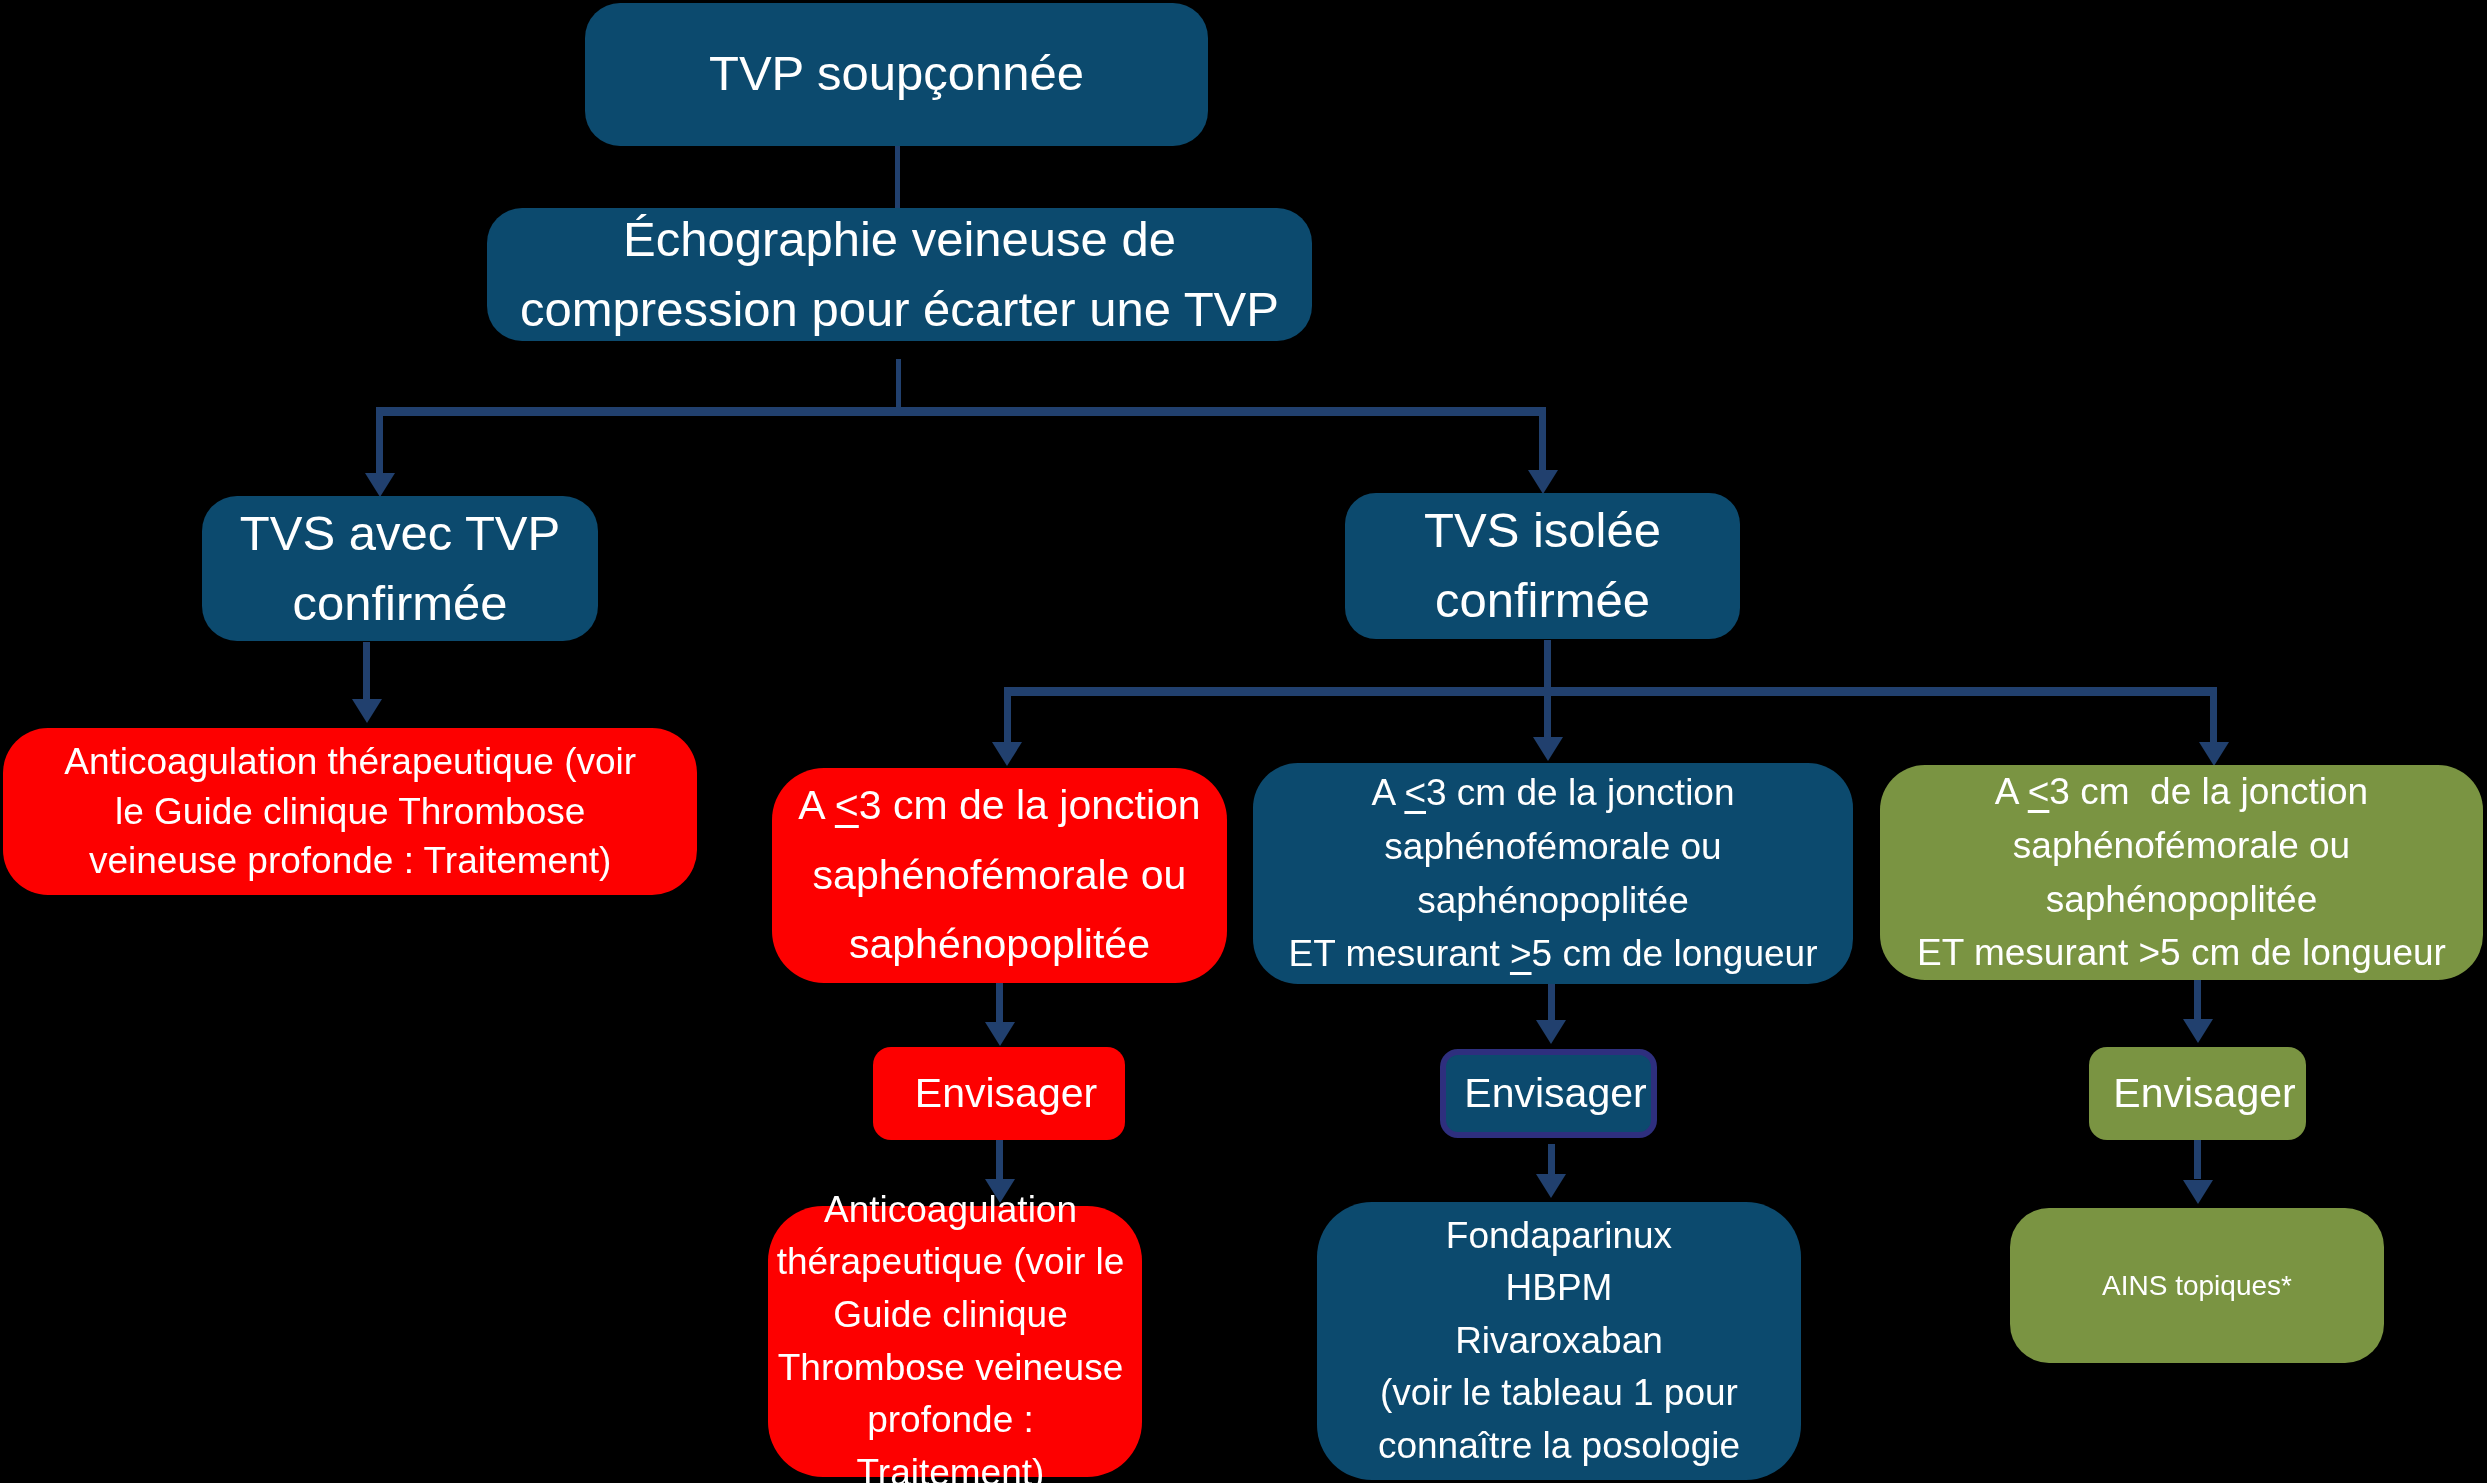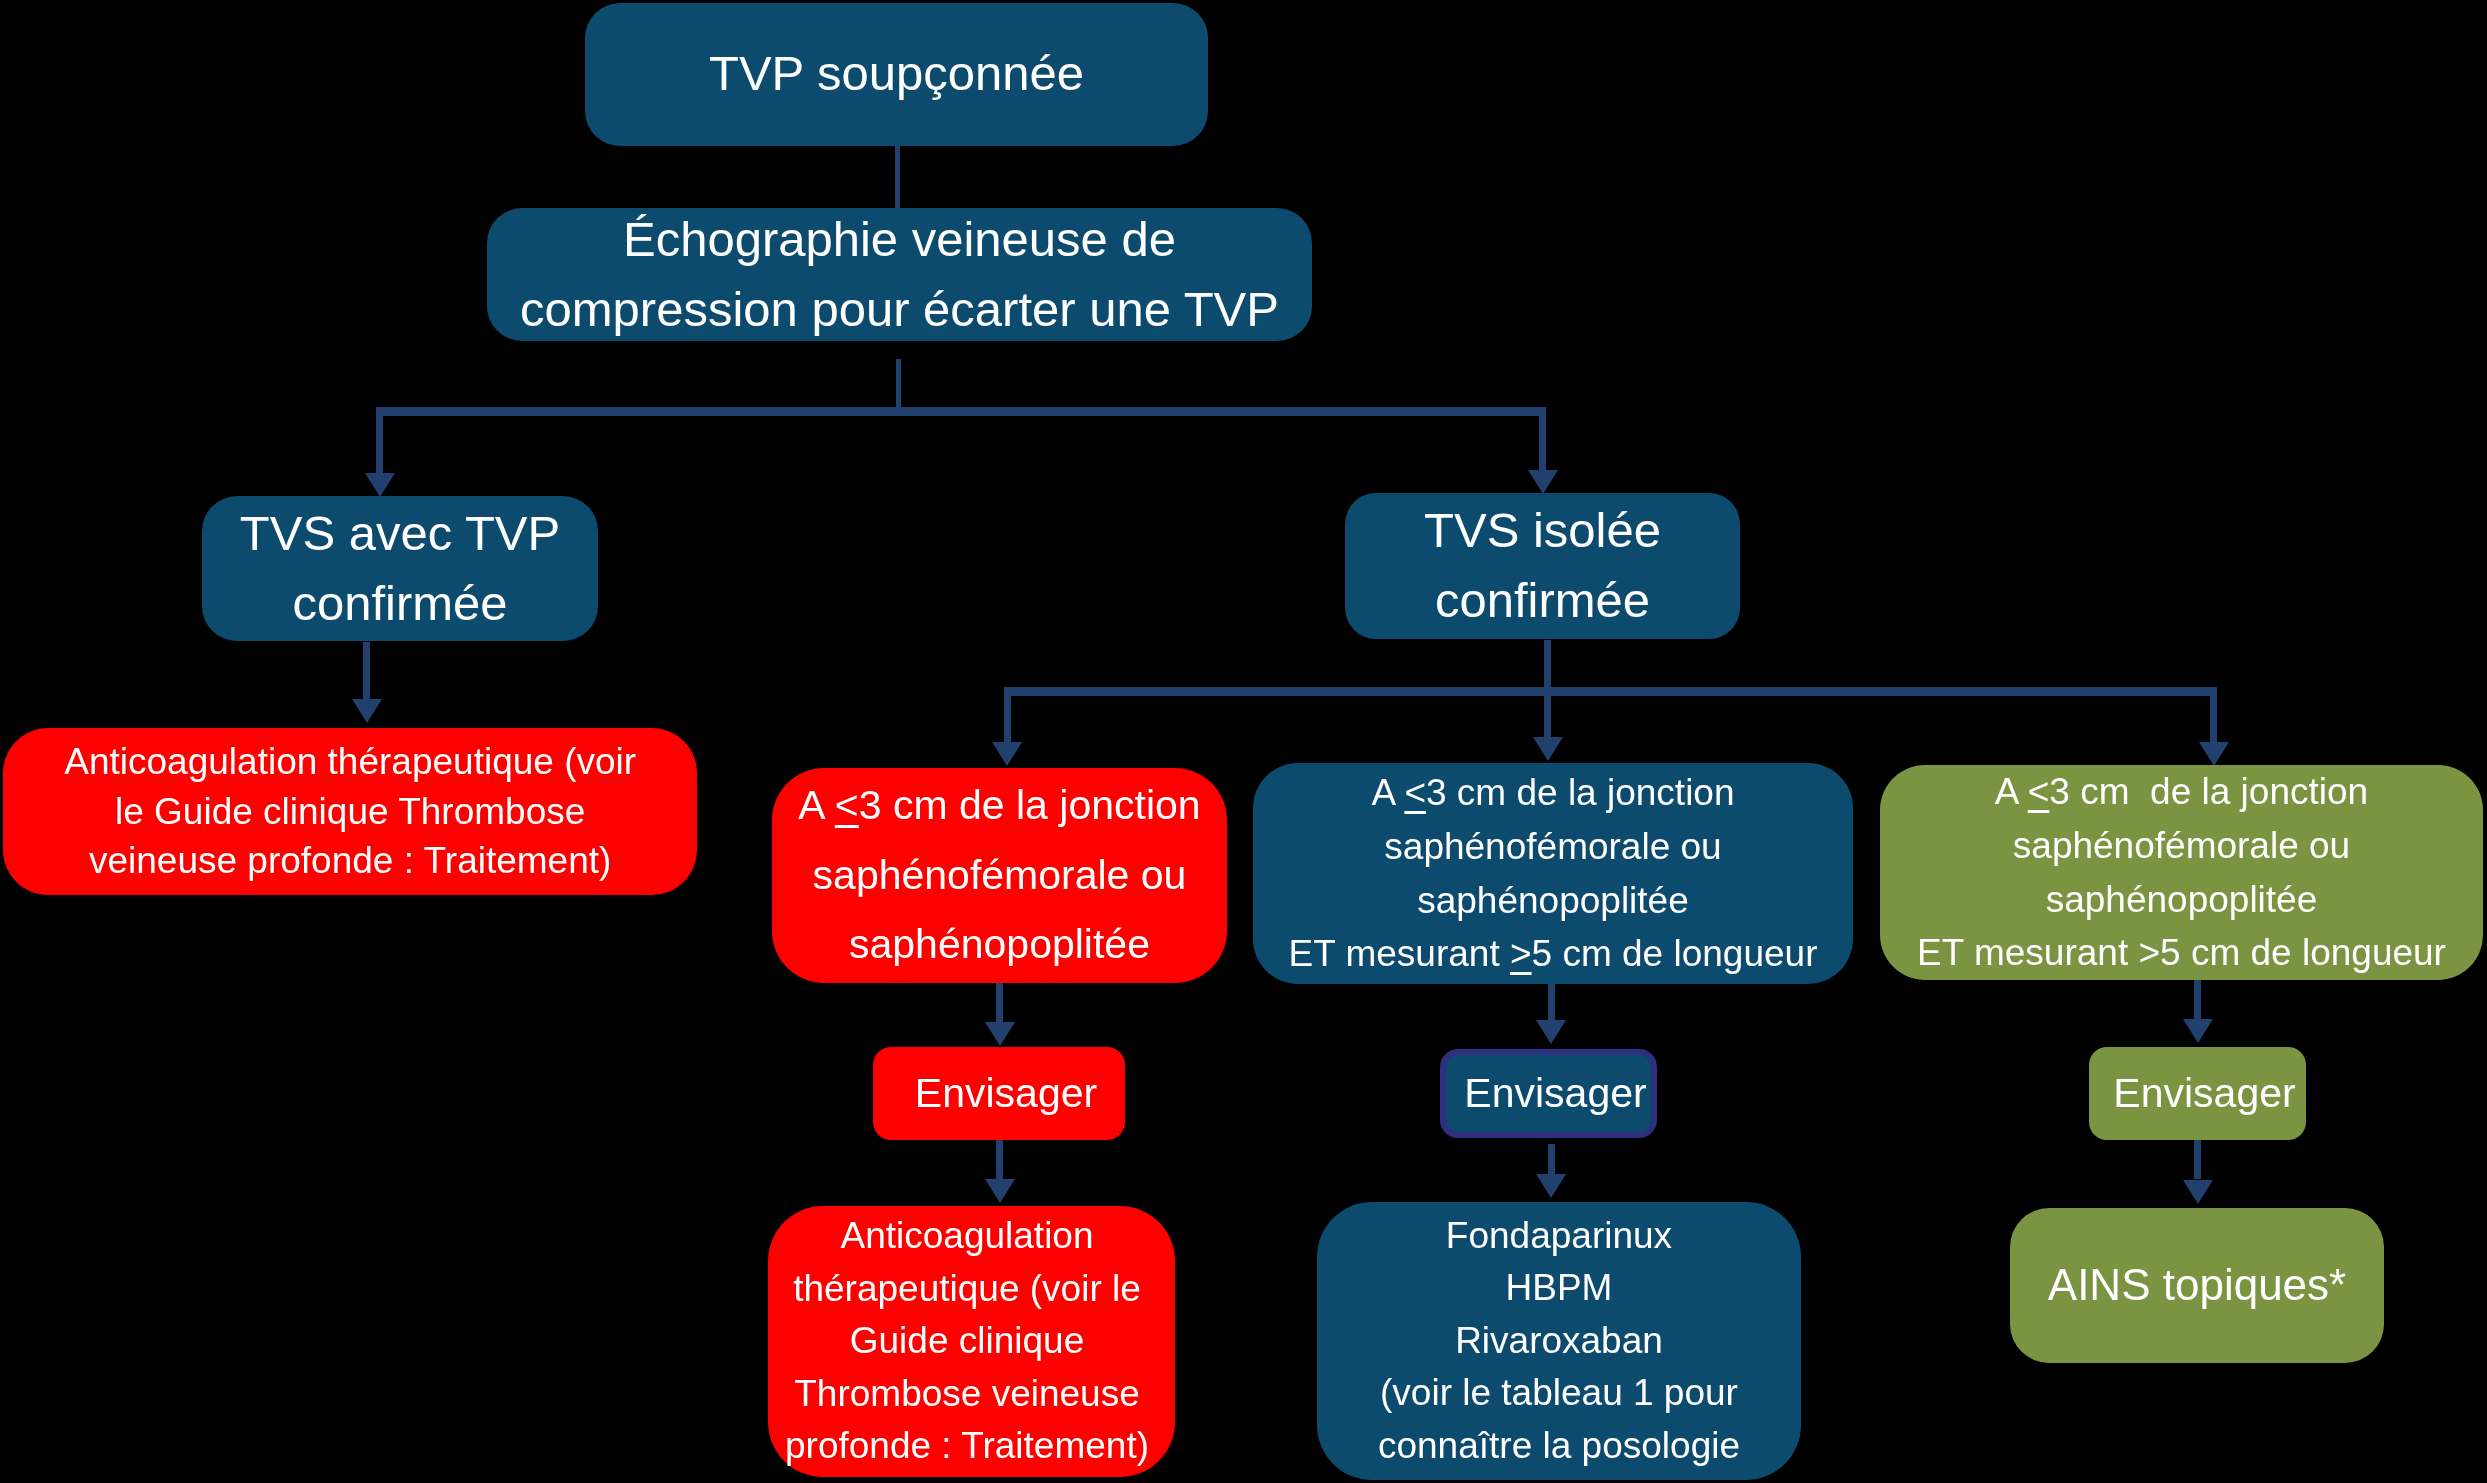--- a/index.html
+++ b/index.html
@@ -23,21 +23,21 @@
   .navy{background:#0c4a6e;}
   .red{background:#fd0000;}
   .green{background:#7a9442;}
   .env-navy-border{border:6.5px solid #2e2f7e;}
   .f-header{font-size:49px;line-height:1.42;}
   .f-body{font-size:37px;line-height:1.35;}
   .f-cond-lg{font-size:41px;line-height:1.70;}
   .f-cond{font-size:37px;line-height:1.45;}
   .f-env{font-size:41px;line-height:1.2;padding-left:31px;}
   .f-bottom{font-size:37px;line-height:1.42;}
-  .f-single{font-size:44px;line-height:1.2;}
+  .f-single{font-size:28px;line-height:1.2;}
   .ul{text-decoration:underline;text-underline-offset:5.8px;text-decoration-thickness:2.6px;}
   .vline{position:absolute;width:6.5px;background:#21406e;}
   .hline{position:absolute;height:9px;background:#21406e;}
   .ahead{
     position:absolute;width:0;height:0;
     border-left:15px solid transparent;
     border-right:15px solid transparent;
     border-top:24px solid #21406e;
   }
 </style>
@@ -118,21 +118,21 @@
   </div>
 
   <div class="node navy f-env env-navy-border" style="left:1440px;top:1049px;width:217px;height:89px;border-radius:18px;">
     <span>Envisager</span>
   </div>
 
   <div class="node green f-env" style="left:2089px;top:1047px;width:217px;height:93px;border-radius:18px;">
     <span>Envisager</span>
   </div>
 
-  <div class="node red f-bottom" style="left:768px;top:1206px;width:407px;height:271px;border-radius:55px;padding-left:8px;">
+  <div class="node red f-bottom" style="left:768px;top:1206px;width:374px;height:271px;border-radius:55px;padding-left:8px;">
     <span>Anticoagulation<br>thérapeutique (voir le<br>Guide clinique<br>Thrombose veineuse<br>profonde : Traitement)</span>
   </div>
 
   <div class="node navy f-bottom" style="left:1317px;top:1202px;width:484px;height:278px;border-radius:55px;">
     <span>Fondaparinux<br>HBPM<br>Rivaroxaban<br>(voir le tableau 1 pour<br>connaître la posologie</span>
   </div>
 
   <div class="node green f-single" style="left:2010px;top:1208px;width:374px;height:155px;border-radius:39px;">
     <span>AINS topiques*</span>
   </div>

